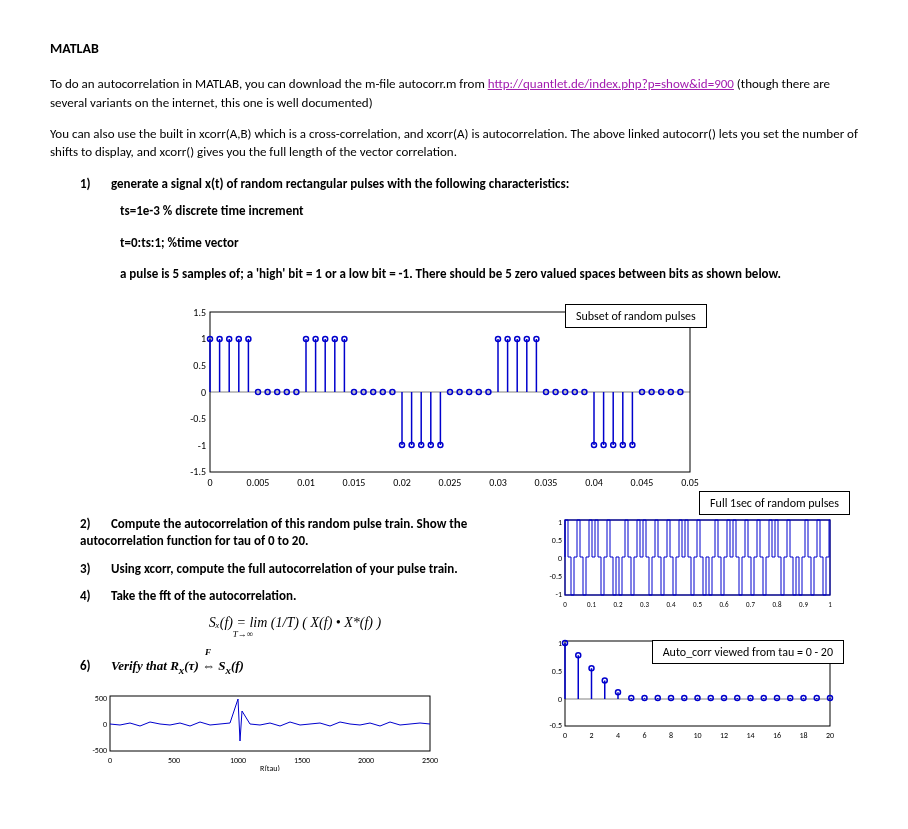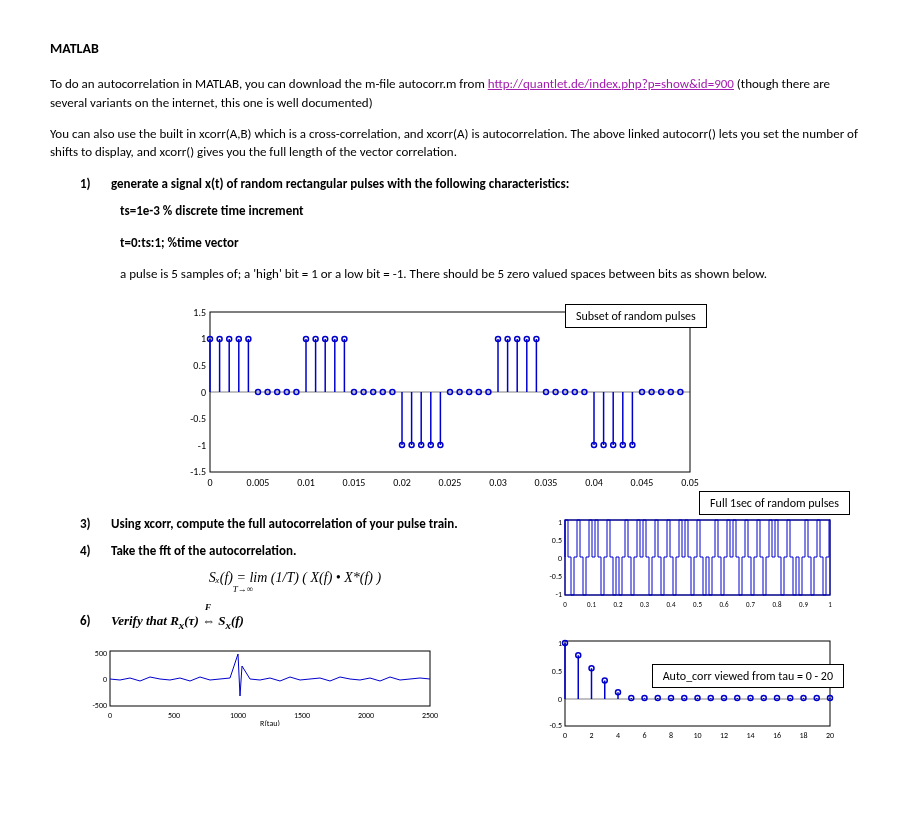--- a/index.html
+++ b/index.html
@@ -69,21 +69,21 @@
 
 <p>You can also use the built in xcorr(A,B) which is a cross-correlation, and xcorr(A) is autocorrelation.  The above linked autocorr() lets you set the number of shifts to display, and xcorr() gives you the full length of the vector correlation.</p>
 
 <div class="indent1 item">
   <span class="num">1)</span>
   <span style="font-weight:bold">generate a signal x(t) of random rectangular pulses with the following characteristics:</span>
 </div>
 
 <p class="indent2" style="font-weight:bold">ts=1e-3 % discrete time increment</p>
 <p class="indent2" style="font-weight:bold">t=0:ts:1; %time vector</p>
-<p class="indent2" style="font-weight:normal">a pulse is 5 samples of; a 'high' bit = 1 or a low bit = -1.  There should be 5 zero valued spaces between bits as shown below.</p>
+<p class="indent2" style="font-weight:bold">a pulse is 5 samples of; a 'high' bit = 1 or a low bit = -1.  There should be 5 zero valued spaces between bits as shown below.</p>
 
 <div style="position:relative; margin-left:120px; margin-bottom:20px;margin-top:19px;">
   <svg width="560" height="190">
 
     <rect x="40" y="10" width="480" height="160" fill="none" stroke="#000"></rect>
 
     <g class="axis-text" font-size="10" text-anchor="end">
       <text x="36" y="14">1.5</text>
       <text x="36" y="40">1</text>
       <text x="36" y="67">0.5</text>
@@ -215,20 +215,24 @@
           <circle cx="500.8" cy="90" r="2.5"></circle>
           <circle cx="510.4" cy="90" r="2.5"></circle>
       </g>
     </g>
   </svg>
   <div class="chart-label-box" style="top:2px; left:395px;">Subset of random pulses</div>
 </div>
 
 <div class="row" style="margin-left:30px;">
   <div class="col" style="flex:0 0 430px;">
+    <div class="item">
+      <span class="num">2)</span>
+      <span style="font-weight:bold">Compute the autocorrelation of this random pulse train. Show the autocorrelation function for tau of 0 to 20.</span>
+    </div>
     <div class="item">
       <span class="num">3)</span>
       <span style="font-weight:bold">Using xcorr, compute the full autocorrelation of your pulse train.</span>
     </div>
     <div class="item">
       <span class="num">4)</span>
       <span style="font-weight:bold">Take the fft of the autocorrelation.</span>
     </div>
     <div class="formula">
       <span>Sₓ(f) = lim (1/T) ( X(f) • X*(f) )</span><br>
@@ -367,16 +371,16 @@
             <line x1="250.25" x2="250.25" y1="63" y2="61.88"></line>
             <circle cx="250.25" cy="61.88" r="2.5"></circle>
             <line x1="263.5" x2="263.5" y1="63" y2="61.88"></line>
             <circle cx="263.5" cy="61.88" r="2.5"></circle>
             <line x1="276.75" x2="276.75" y1="63" y2="61.88"></line>
             <circle cx="276.75" cy="61.88" r="2.5"></circle>
             <line x1="290" x2="290" y1="63" y2="61.88"></line>
             <circle cx="290" cy="61.88" r="2.5"></circle>
           </g>
       </svg>
-      <div class="chart-label-box" style="top:28px; right:6px;">Auto_corr viewed from tau = 0 - 20</div>
+      <div class="chart-label-box" style="top:4px; right:6px;">Auto_corr viewed from tau = 0 - 20</div>
     </div>
   </div>
 </div>
 
 </body></html>

